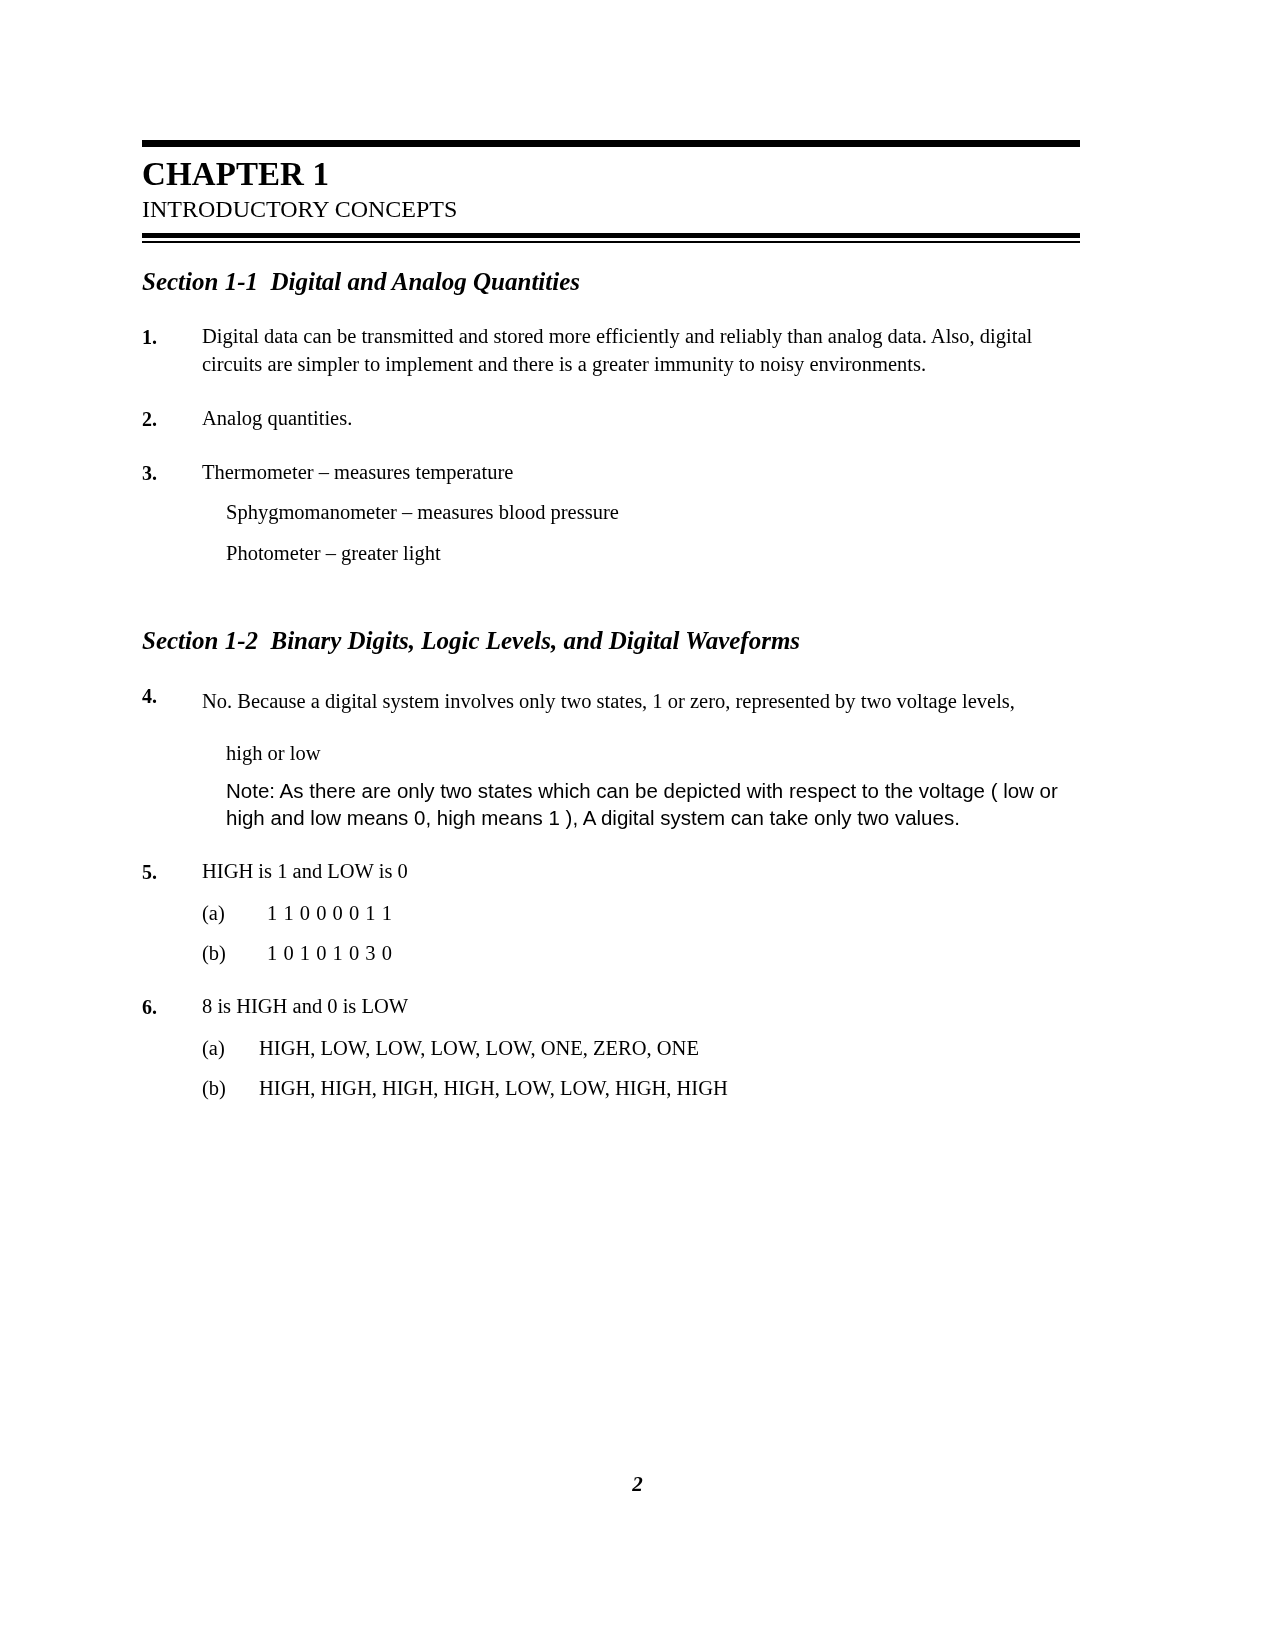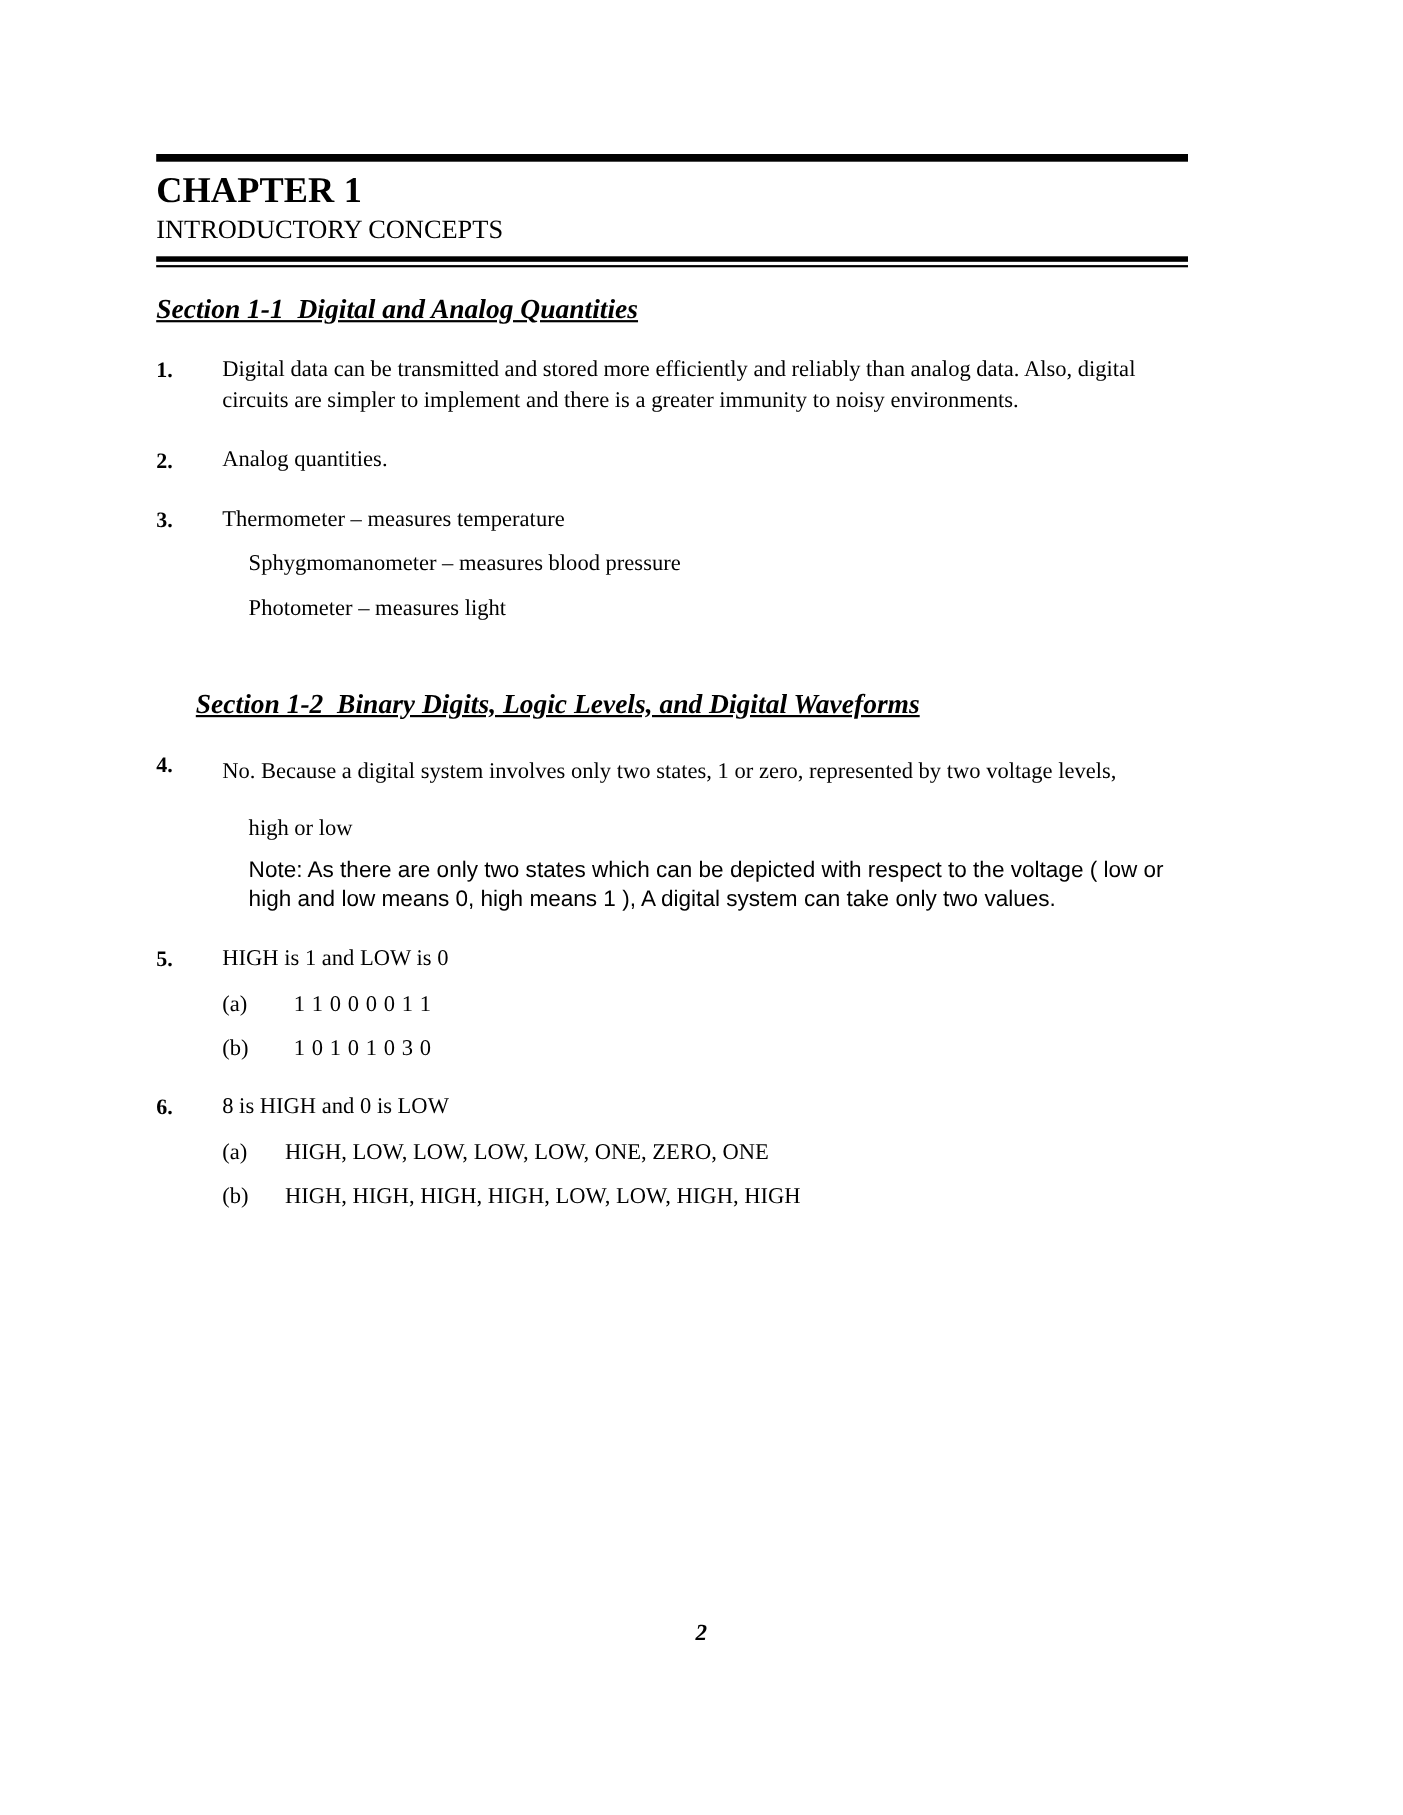--- a/index.html
+++ b/index.html
@@ -74,24 +74,23 @@
     top: 258px;
     width: 945px;
   }
 
   .section-heading {
     font-size: 25px;
     font-weight: bold;
     font-style: italic;
     line-height: 1.25;
     white-space: pre;
-    text-decoration: underline;
   }
   .section-heading.first { margin-top: 8px; }
-  .section-heading.second { margin-top: 57px; margin-left: 36px; }
+  .section-heading.second { margin-top: 57px; }
 
   .item {
     display: flex;
     align-items: flex-start;
     margin-top: 26px;
   }
   .item-num {
     flex: 0 0 60px;
     font-size: 20px;
     font-weight: bold;
@@ -181,21 +180,21 @@
       <div class="item-body">
         <p>Analog quantities.</p>
       </div>
     </div>
 
     <div class="item">
       <div class="item-num">3.</div>
       <div class="item-body">
         <p>Thermometer – measures temperature</p>
         <p>Sphygmomanometer – measures blood pressure</p>
-        <p>Photometer – measures light</p>
+        <p>Photometer – greater light</p>
       </div>
     </div>
 
     <div class="section-heading second">Section 1-2  Binary Digits, Logic Levels, and Digital Waveforms</div>
 
     <div class="item">
       <div class="item-num">4.</div>
       <div class="item-body loose">
         <p>No. Because a digital system involves only two states, 1 or zero, represented by two voltage levels,</p>
         <p>high or low</p>

